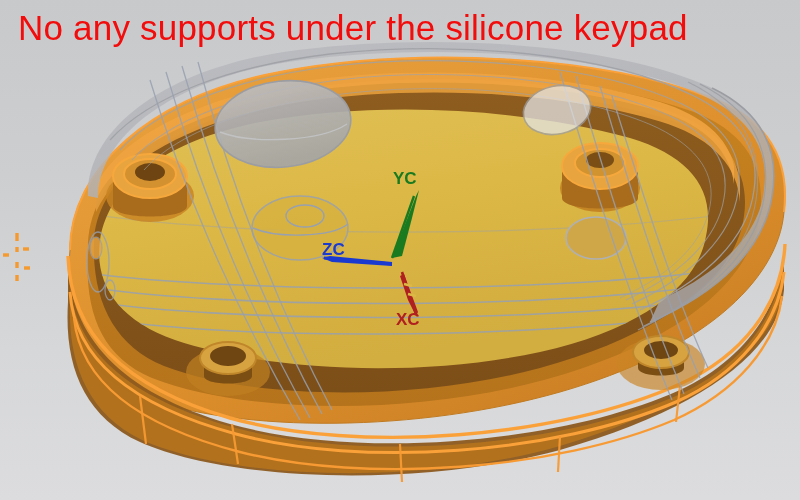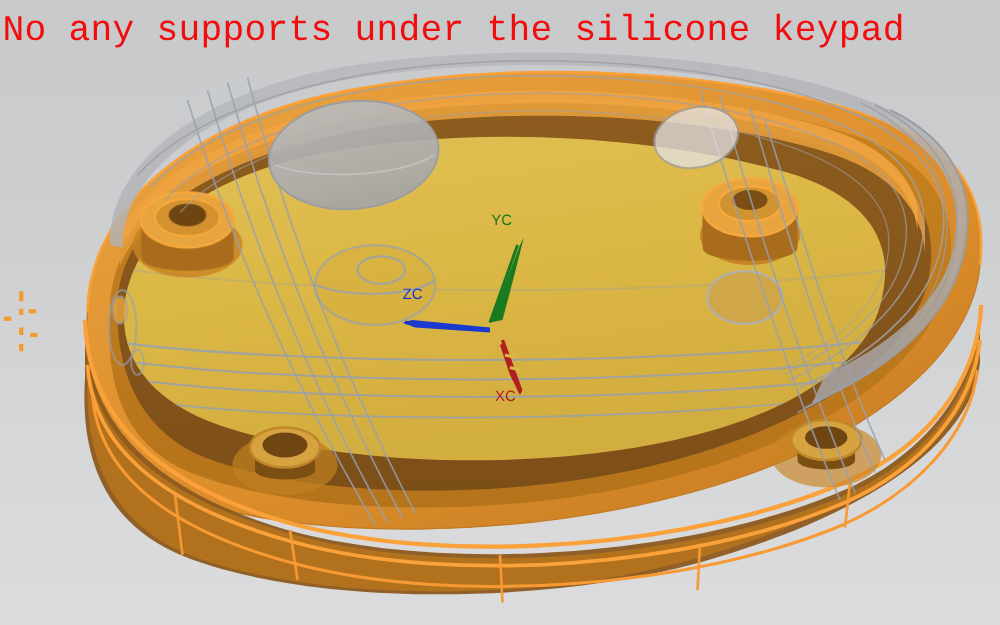--- a/index.html
+++ b/index.html
@@ -2,27 +2,27 @@
 <html><head>
 <meta charset="utf-8">
 <style>
   html,body{margin:0;padding:0;}
   body{width:800px;height:500px;overflow:hidden;
        font-family:"Liberation Sans",sans-serif;
        background:#c9cacc;}
   #stage{position:relative;width:800px;height:500px;overflow:hidden;
          background:linear-gradient(180deg,#c8c9cb 0%,#cdced0 35%,#d6d7d9 70%,#dcdcdf 100%);}
   #stage svg{position:absolute;left:0;top:0;}
-  #title{position:absolute;left:2px;top:8px;
-         font-family:Liberation Mono, monospace;
-         font-size:29px;color:#f20c0c;white-space:nowrap;letter-spacing:.2px;}
+  #title{position:absolute;left:18px;top:8px;
+         font-family:Liberation Sans, sans-serif;
+         font-size:35px;color:#f20c0c;white-space:nowrap;letter-spacing:.2px;}
   .axlabel{position:absolute;font-family:"Liberation Sans",sans-serif;
-           font-size:12px;font-weight:400;white-space:nowrap;}
+           font-size:17px;font-weight:700;white-space:nowrap;}
   #lbl-yc{left:393px;top:169px;color:#1a7a1f;}
-  #lbl-zc{left:322px;top:228px;color:#1a3ad0;}
+  #lbl-zc{left:322px;top:240px;color:#1a3ad0;}
   #lbl-xc{left:396px;top:310px;color:#b02020;}
 </style>
 </head>
 <body>
 
 <div id="stage">
 
   <svg width="800" height="500" viewBox="0 0 800 500">
     <defs>
       <linearGradient id="gFloor" x1="0" y1="0" x2="0.35" y2="1">

